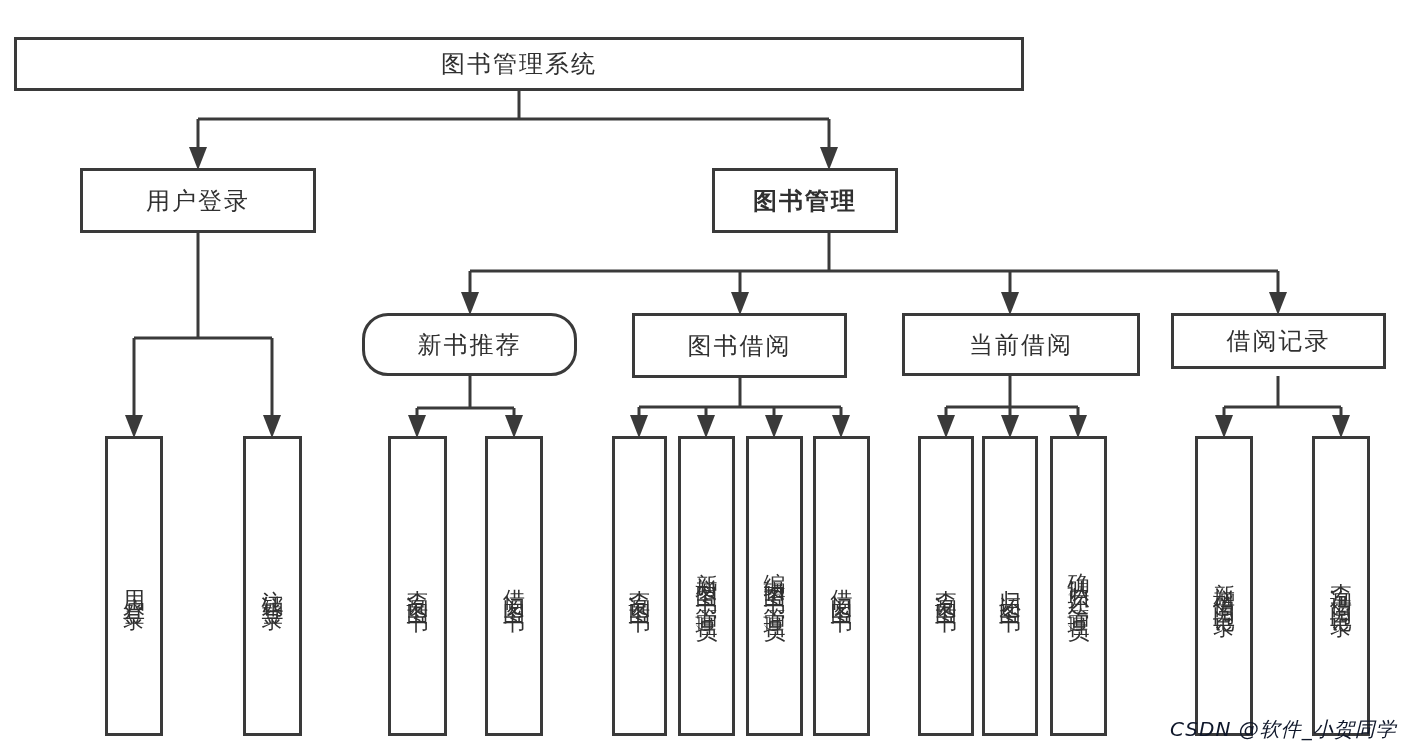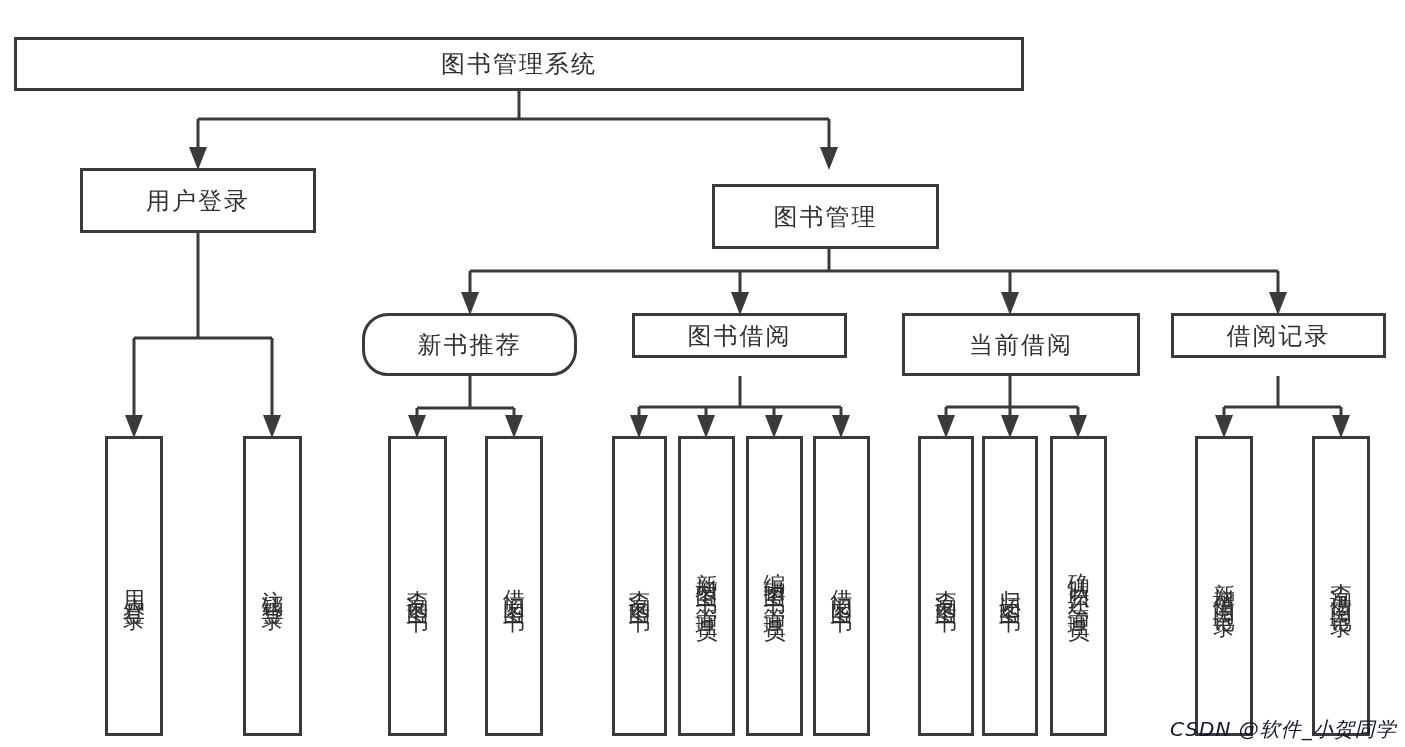--- a/index.html
+++ b/index.html
@@ -40,25 +40,25 @@
   }
   .node.v {
     writing-mode: vertical-rl;
     text-orientation: mixed;
     font-size: 22px;
     letter-spacing: 7px;
     line-height: 1;
   }
   .root-box    { left: 14px;   top: 13px;  width: 1010px; height: 54px; margin-top: 24px; }
   .n-user-login      { left: 80px;   top: 168px; width: 236px; height: 65px; }
-  .n-book-management { left: 712px;  top: 184px; width: 227px; height: 65px; }
+  .n-book-management { left: 712px;  top: 168px; width: 186px; height: 65px; font-weight: bold; }
   .n-new-book-rec    { left: 362px;  top: 313px; width: 215px; height: 63px; border-radius: 26px; }
-  .n-book-borrow     { left: 632px;  top: 313px; width: 215px; height: 45px; }
+  .n-book-borrow     { left: 632px;  top: 313px; width: 215px; height: 65px; }
   .n-current-borrow  { left: 902px;  top: 313px; width: 238px; height: 63px; }
-  .n-borrow-records  { left: 1171px; top: 313px; width: 215px; height: 45px; }
+  .n-borrow-records  { left: 1171px; top: 313px; width: 215px; height: 56px; }
   .leaf { top: 436px; height: 300px; }
   .l1  { left: 105px;  width: 58px; }
   .l2  { left: 243px;  width: 59px; }
   .l3  { left: 388px;  width: 59px; }
   .l4  { left: 485px;  width: 58px; }
   .l5  { left: 612px;  width: 55px; }
   .l6  { left: 678px;  width: 57px; }
   .l7  { left: 746px;  width: 57px; }
   .l8  { left: 813px;  width: 57px; }
   .l9  { left: 918px;  width: 56px; }

